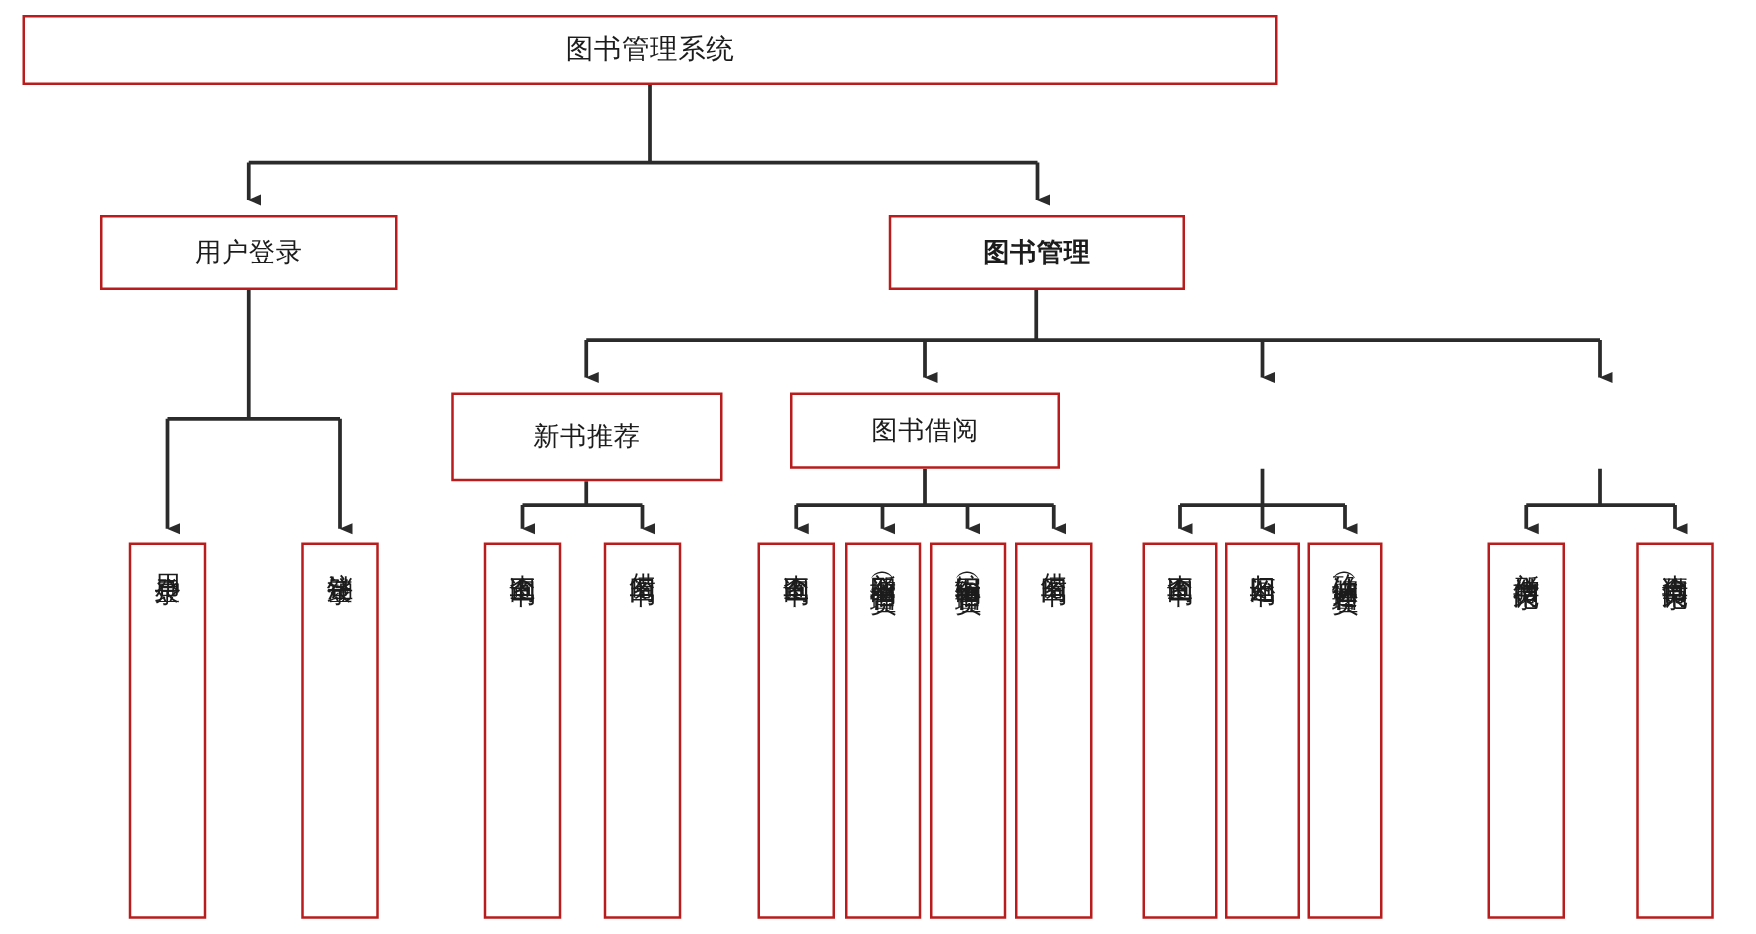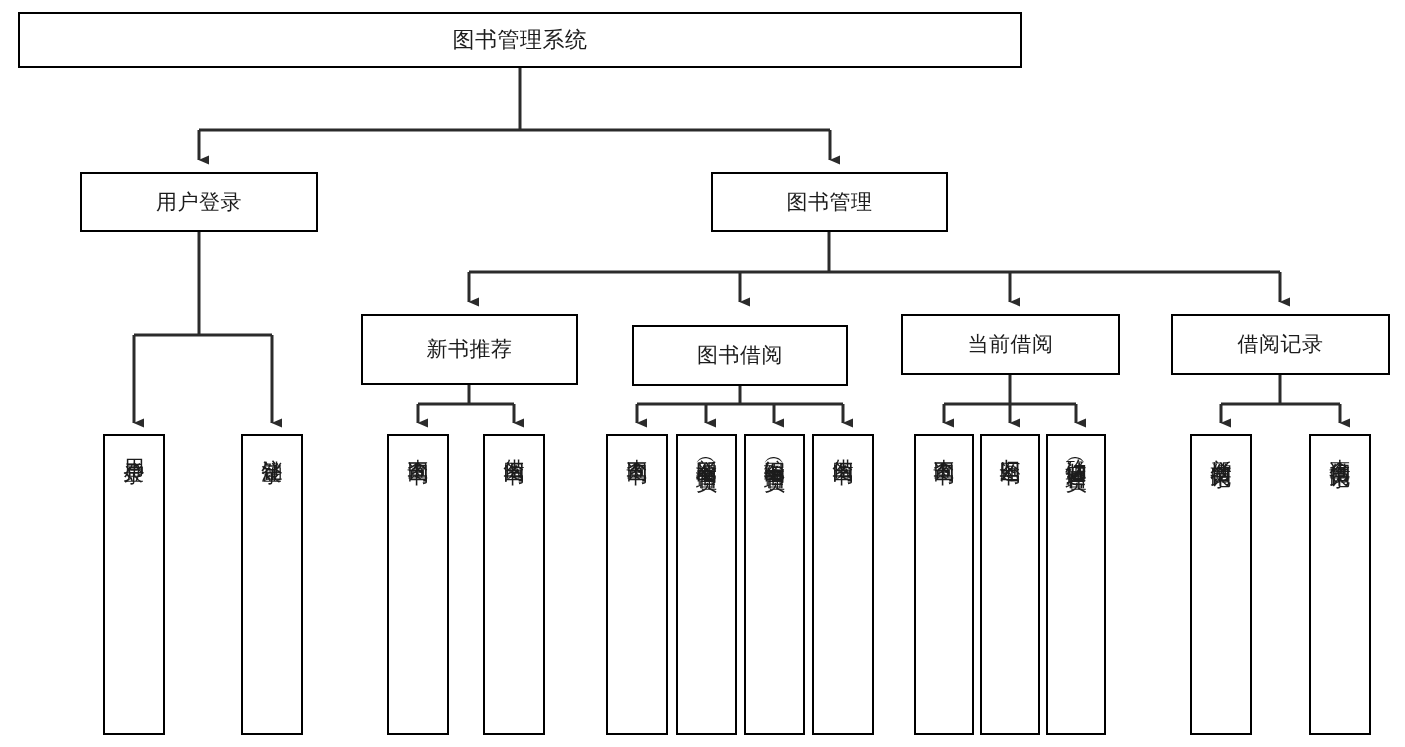--- a/index.html
+++ b/index.html
@@ -23,21 +23,21 @@
     left: 0;
     top: 0;
     width: 1405px;
     height: 747px;
     pointer-events: none;
   }
   .node {
     position: absolute;
     box-sizing: border-box;
     background: #ffffff;
-    border: 2px solid #000000;
+    border: 2px solid #b91c1c;
     display: flex;
     align-items: center;
     justify-content: center;
     color: #1c1c1c;
   }
   .node .label {
     display: block;
     text-align: center;
     line-height: 1.18;
     white-space: nowrap;
@@ -130,35 +130,29 @@
     </g>
   </svg>
 
   <div class="node horiz root" style="left:18px; top:12px; width:1004px; height:56px;">
     <span class="label">图书管理系统</span>
   </div>
 
   <div class="node horiz" style="left:80px; top:172px; width:238px; height:60px;">
     <span class="label">用户登录</span>
   </div>
-  <div class="node horiz" style="left:711px; top:172px; width:237px; height:60px;">
+  <div class="node horiz" style="left:711px; top:172px; width:237px; height:60px;font-weight:bold;">
     <span class="label">图书管理</span>
   </div>
 
   <div class="node horiz" style="left:361px; top:314px; width:217px; height:71px;">
     <span class="label">新书推荐</span>
   </div>
-  <div class="node horiz" style="left:632px; top:325px; width:216px; height:61px;">
+  <div class="node horiz" style="left:632px; top:314px; width:216px; height:61px;">
     <span class="label">图书借阅</span>
-  </div>
-  <div class="node horiz" style="left:901px; top:314px; width:219px; height:61px;">
-    <span class="label">当前借阅</span>
-  </div>
-  <div class="node horiz" style="left:1171px; top:314px; width:219px; height:61px;">
-    <span class="label">借阅记录</span>
   </div>
 
   <div class="node vert" style="left:103px; top:434px; width:62px; height:301px;">
     <span class="label">用户登录</span>
   </div>
   <div class="node vert" style="left:241px; top:434px; width:62px; height:301px;">
     <span class="label">注销登录</span>
   </div>
 
   <div class="node vert" style="left:387px; top:434px; width:62px; height:301px;">

